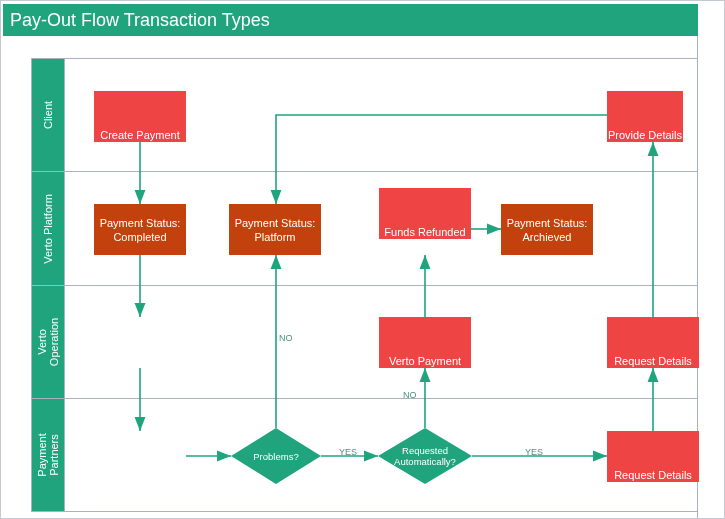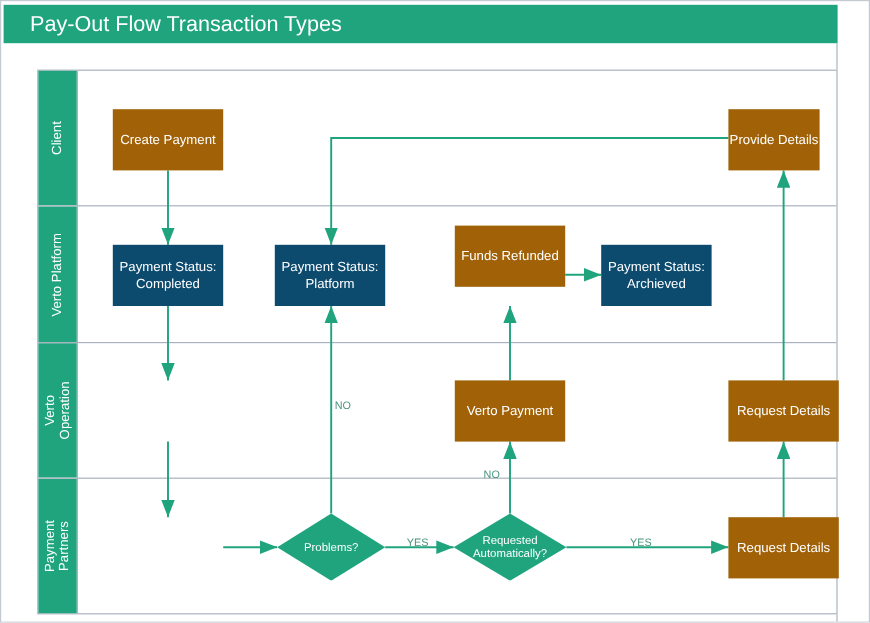--- a/index.html
+++ b/index.html
@@ -14,21 +14,21 @@
     overflow: hidden;
   }
   .title-bar {
     position: absolute;
     left: 2px; top: 3px;
     width: 695px; height: 32px;
     background: #1fa47e;
     color: #ffffff;
     font-size: 18px;
     line-height: 32px;
-    padding-left: 22px;
+    padding-left: 7px;
     box-sizing: border-box;
     white-space: nowrap;
   }
   .vline-ext {
     position: absolute;
     left: 696px; width: 1px;
     background: #a9b3bf;
   }
   .vline-ext.top { top: 35px; height: 22px; }
   .vline-ext.bottom { top: 511px; height: 7px; }
@@ -83,22 +83,22 @@
     flex-direction: column;
     align-items: center;
     justify-content: center;
     color: #ffffff;
     font-size: 11px;
     line-height: 14px;
     text-align: center;
     z-index: 5;
     box-sizing: border-box;
   }
-  .green { background: #a16207; }
-  .red { background: #0c4a6e; }
+  .green { background: #ef4444; justify-content: flex-end; }
+  .red { background: #c2410c; }
   .diamond {
     clip-path: polygon(50% 0, 100% 50%, 50% 100%, 0 50%);
     background: #1fa47e;
     font-size: 9.5px;
     line-height: 11px;
   }
   .edge-label {
     position: absolute;
     font-size: 9px;
     color: #49937c;

